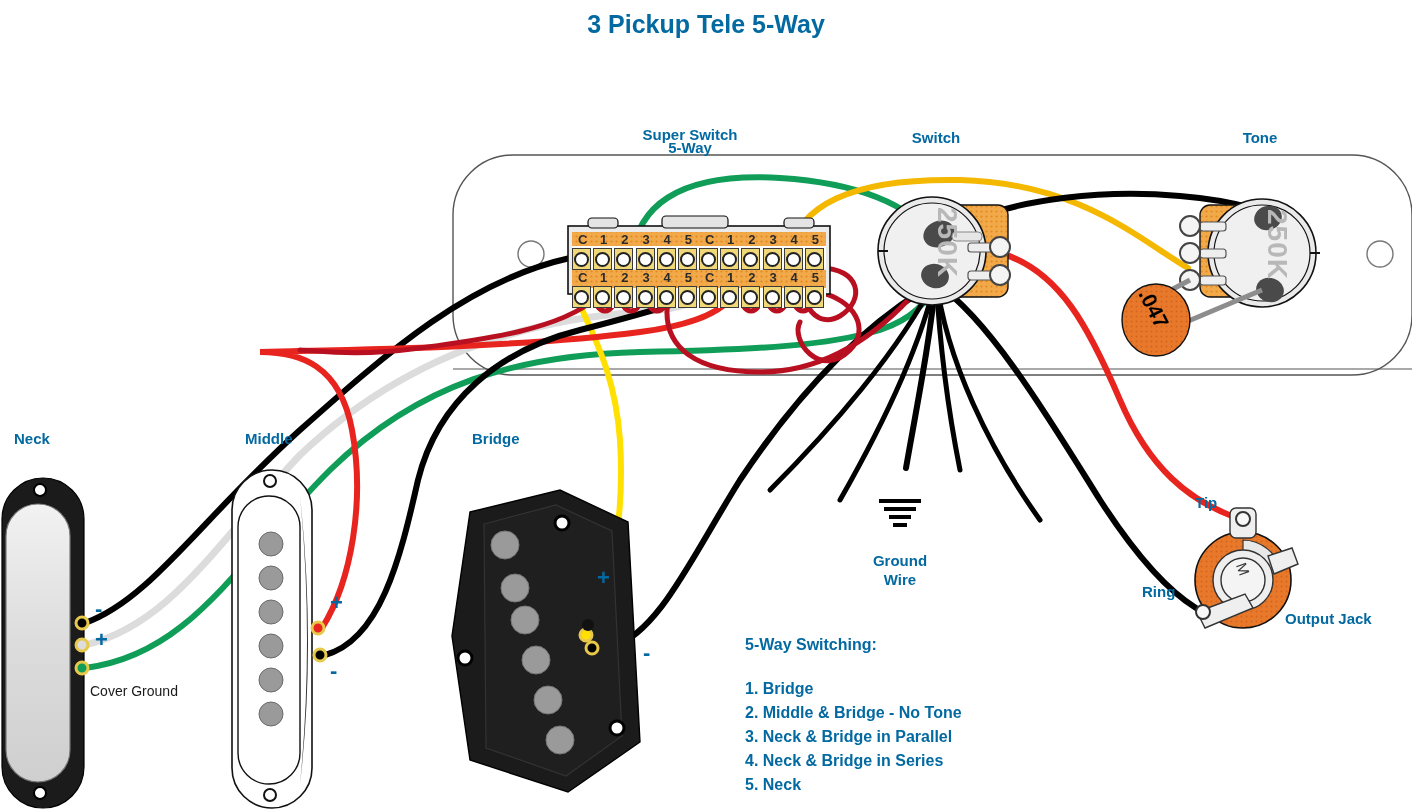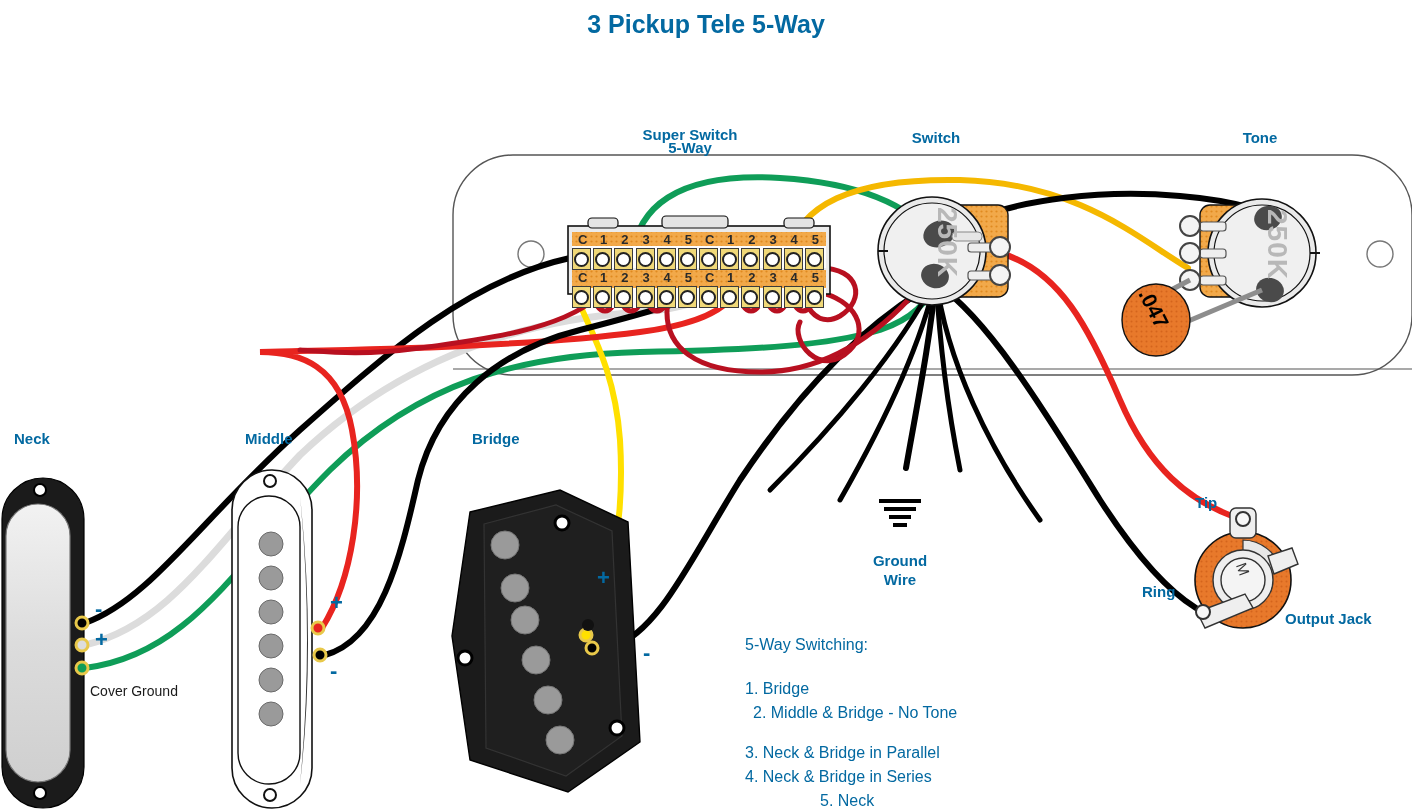--- a/index.html
+++ b/index.html
@@ -6,21 +6,21 @@
   body{width:1412px;height:810px;position:relative;overflow:hidden;
        font-family:"Liberation Sans", sans-serif;}
   #stage{position:absolute;left:0;top:0;width:1412px;height:810px;}
   svg{position:absolute;left:0;top:0;}
   .lbl{position:absolute;font-weight:bold;color:#0369a1;white-space:pre;line-height:1.18;}
   .t-title{font-size:25px;font-weight:bold;}
   .t-comp{font-size:15px;}
   .t-pu{font-size:15px;}
   .t-sign{font-size:22px;font-weight:bold;}
   .t-cover{font-size:14px;font-weight:normal;color:#1a1a1a;}
-  .t-list{font-size:16px;font-weight:normal;}
+  .t-list{font-size:16px;font-weight:bold;}
   .t-jack{font-size:15px;}
   .center{text-align:center;}
 </style>
 </head>
 <body>
 
 <div id="stage">
 
   <svg width="1412" height="810" viewBox="0 0 1412 810">
     <defs>
@@ -379,19 +379,19 @@
   <div class="lbl t-comp center" style="left:820px;top:552px;width:160px;">Ground</div>
   <div class="lbl t-comp center" style="left:820px;top:571px;width:160px;">Wire</div>
 
   <div class="lbl t-jack" style="left:1195px;top:494px;">Tip</div>
   <div class="lbl t-jack" style="left:1142px;top:583px;">Ring</div>
   <div class="lbl t-jack" style="left:1285px;top:610px;">Output Jack</div>
 
   <div class="lbl t-list" style="left:745px;top:636px;">5-Way Switching:</div>
   <div id="switch-list" style="position:absolute;left:745px;top:680px;">
       <div class="lbl t-list" style="position: relative; left: 0px; top: 0px; margin-bottom: 5px;">1. Bridge</div>
-      <div class="lbl t-list" style="position: relative; left: 8px; top: 0px; margin-bottom: 21px; text-align: right;">2. Middle &amp; Bridge - No Tone</div>
+      <div class="lbl t-list" style="position: relative; left: 0px; top: 0px; margin-bottom: 5px; text-align: right;">2. Middle &amp; Bridge - No Tone</div>
       <div class="lbl t-list" style="position: relative; left: 0px; top: 0px; margin-bottom: 5px;">3. Neck &amp; Bridge in Parallel</div>
       <div class="lbl t-list" style="position: relative; left: 0px; top: 0px; margin-bottom: 5px;">4. Neck &amp; Bridge in Series</div>
-      <div class="lbl t-list" style="position: relative; left: 0px; top: 0px; margin-bottom: 5px; text-align: center;">5. Neck</div>
+      <div class="lbl t-list" style="position: relative; left: 0px; top: 0px; margin-bottom: 5px;">5. Neck</div>
     </div>
 
 </div>
 
 </body></html>

